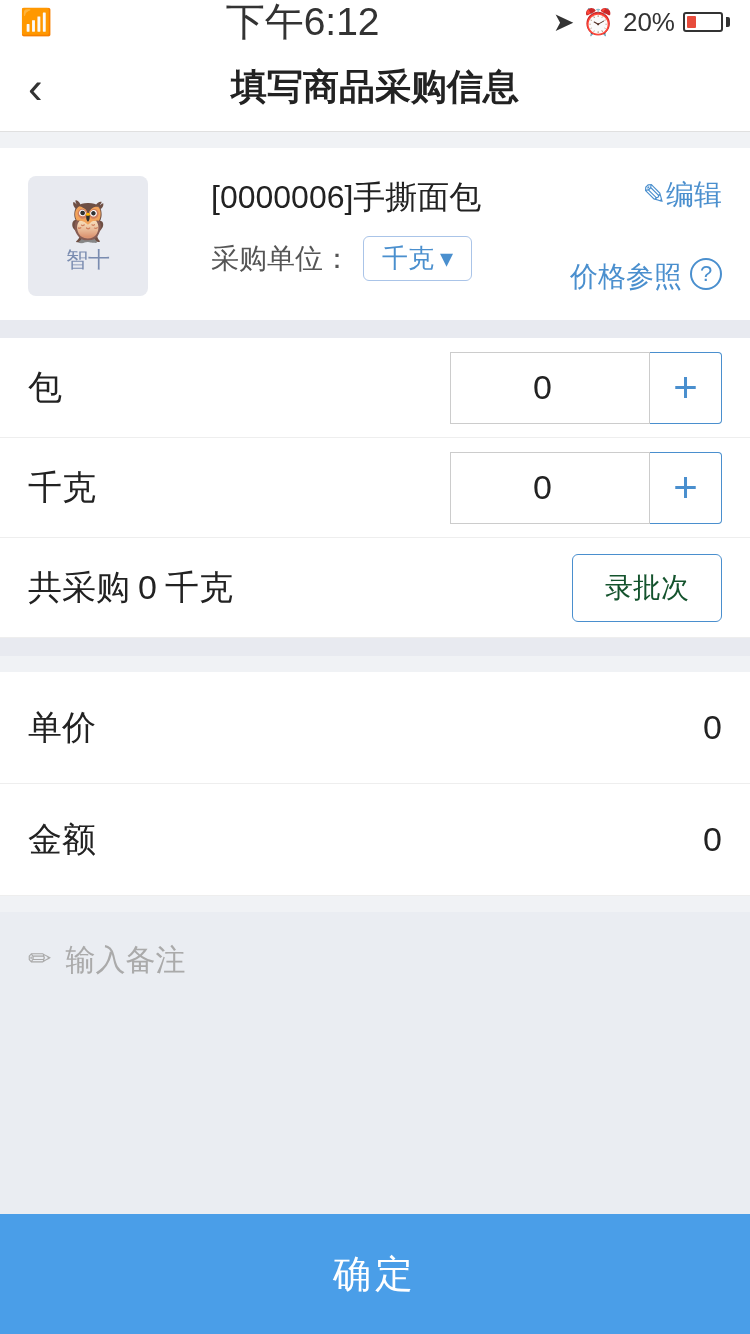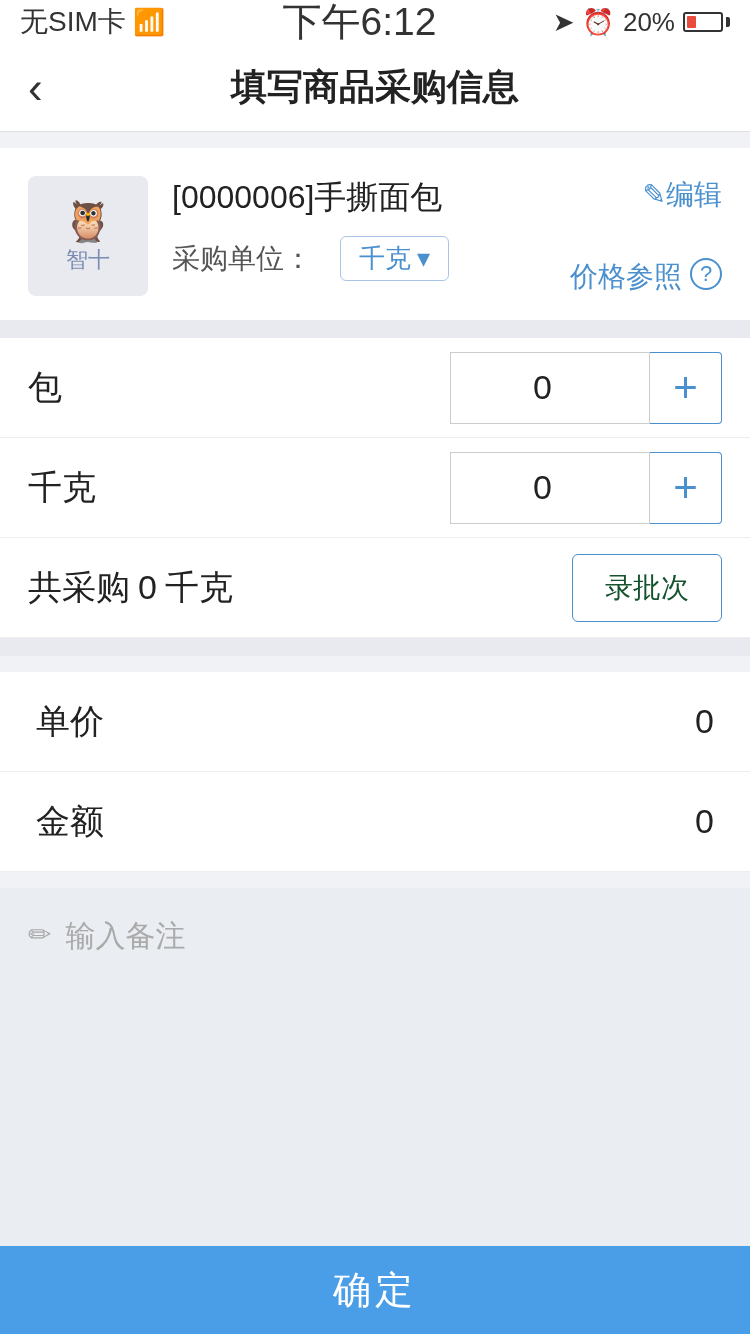--- a/index.html
+++ b/index.html
@@ -91,31 +91,31 @@
       flex-shrink: 0;
     }
     .product-thumb-logo {
       font-size: 40px;
       color: #7a8cb0;
     }
     .product-thumb-label {
       font-size: 22px;
       color: #7a8cb0;
     }
-    .product-info { flex: 1; }
+    .product-info { flex: 1; margin-left: 39px; }
     .product-name {
       font-size: 32px;
       color: #222;
       font-weight: 500;
       margin-bottom: 16px;
     }
     .product-unit-row {
       display: flex;
       align-items: center;
-      gap: 28px;
+      gap: 12px;
       font-size: 28px;
       color: #555;
     }
     .unit-badge {
       border: 1px solid #aac4e8;
       border-radius: 6px;
       padding: 4px 18px;
       color: #4a8fce;
       font-size: 26px;
       display: flex;
@@ -243,22 +243,22 @@
     }
 
     
     .detail-section {
       background: #fff;
       margin-top: 16px;
     }
     .detail-row {
       display: flex;
       align-items: center;
-      padding: 0 36px;
-      height: 100px;
+      padding: 0 28px;
+      height: 112px;
       border-bottom: 1px solid #eee;
     }
     .detail-label {
       font-size: 34px;
       color: #222;
     }
     .detail-value {
       margin-left: auto;
       font-size: 34px;
       color: #222;
@@ -290,40 +290,39 @@
       flex: 1;
       min-height: 320px;
     }
 
     
     .confirm-btn {
       position: fixed;
       bottom: 0;
       left: 0;
       width: 750px;
-      height: 88px;
+      height: 120px;
       background: #4a9ee8;
       color: #fff;
       font-size: 38px;
       display: flex;
       align-items: center;
       justify-content: center;
       cursor: pointer;
       letter-spacing: 4px;
     }
 
     
     .wifi-icon { font-size: 26px; }
   </style>
 </head>
 <body>
 
 <div class="status-bar">
   <div class="status-left">
-    <span>无SIM卡</span>
     <span class="wifi-icon">📶</span>
   </div>
   <div class="status-center">下午6:12</div>
   <div class="status-right">
     <span>➤</span>
     <span>⏰</span>
     <span>20%</span>
     <div class="battery-icon">
       <div class="battery-body">
         <div class="battery-fill"></div>

